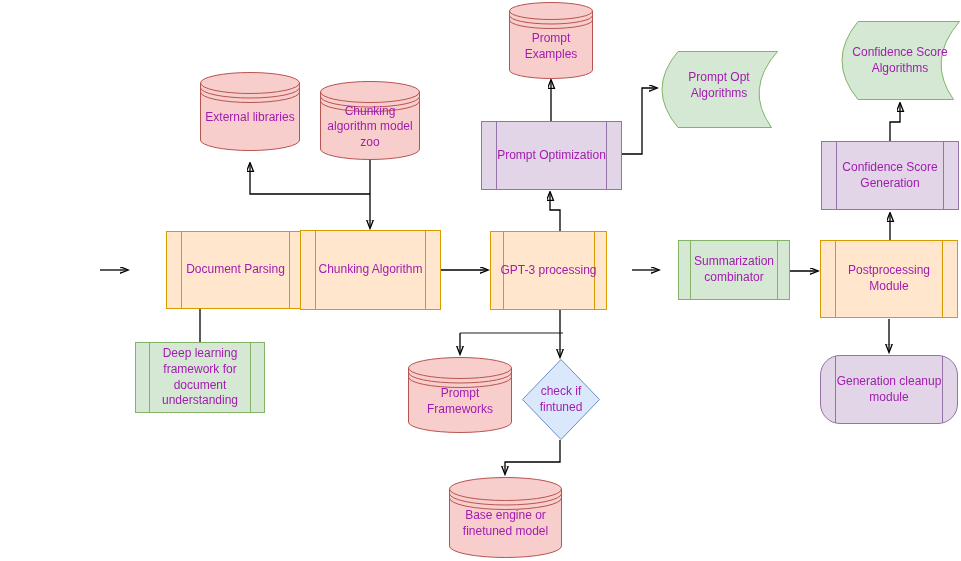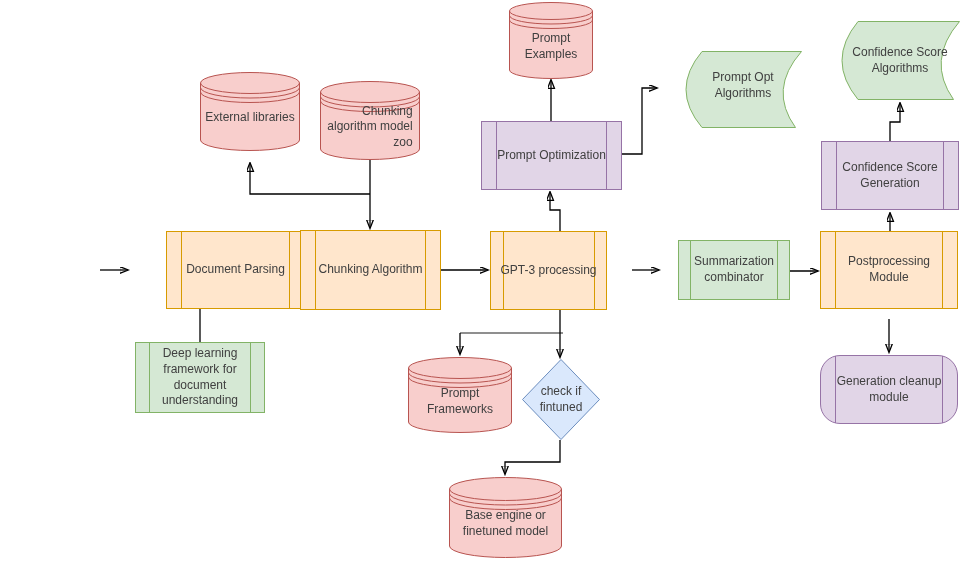--- a/index.html
+++ b/index.html
@@ -6,21 +6,21 @@
   .canvas{
     position:relative;width:961px;height:561px;background:#ffffff;overflow:hidden;
     font-family:"Liberation Sans",sans-serif;
   }
   .edges{position:absolute;left:0;top:0;pointer-events:none;z-index:0;}
   .edges path{fill:none;stroke:#000;stroke-width:1.3;}
   .edges path.alt{stroke:#8f8f8f;stroke-width:2;}
   .node{
     position:absolute;display:flex;align-items:center;justify-content:center;
     box-sizing:border-box;text-align:center;font-size:12px;line-height:1.3;
-    color:#404040;z-index:1;
+    color:#a21caf;z-index:1;
   }
   .node.process,.node.rect{background:var(--fill);border:1px solid var(--stroke);}
   .node.process::before,.node.process::after{
     content:"";position:absolute;top:0;bottom:0;width:1px;background:var(--stroke);
   }
   .node.process::before{left:10%;}
   .node.process::after{right:10%;}
   .shape-svg{position:absolute;left:0;top:0;overflow:visible;}
   .label{position:relative;z-index:2;white-space:pre-line;padding:0 3px;}
   .node.cylinder .label{padding-top:13px;}
@@ -67,36 +67,36 @@
 
   <div class="node process" style="left: 490px; top: 231px; width: 117px; height: 79px; --fill: #ffe6cc; --stroke: #d79b00;">
     <span class="label">GPT-3 processing</span>
   </div>
 
   <div class="node process" style="left: 678px; top: 240px; width: 112px; height: 60px; --fill: #d5e8d4; --stroke: #82b366;">
     <span class="label">Summarization
 combinator</span>
   </div>
 
-  <div class="node process" style="left: 820px; top: 231px; width: 138px; height: 78px; --fill: #ffe6cc; --stroke: #d79b00;">
+  <div class="node process" style="left: 820px; top: 240px; width: 138px; height: 78px; --fill: #ffe6cc; --stroke: #d79b00;">
     <span class="label">Postprocessing
 Module</span>
   </div>
 
   <div class="node cylinder" style="left: 200px; top: 72px; width: 100px; height: 79px; --fill: #f8cecc; --stroke: #b85450;">
       <svg width="100" height="79" viewBox="0 0 100 79" class="shape-svg">
         <path d="M0.5,11 A49.5,10.5 0 0 1 99.5,11 L99.5,68 A49.5,10.5 0 0 1 0.5,68 Z" style="fill:var(--fill);stroke:var(--stroke);stroke-width:1;"></path>
         <path d="M0.5,11 A49.5,10.5 0 0 0 99.5,11" style="fill:none;stroke:var(--stroke);stroke-width:1;"></path>
         <path d="M0.5,15.5 A49.5,10.5 0 0 0 99.5,15.5" style="fill:none;stroke:var(--stroke);stroke-width:1;"></path>
         <path d="M0.5,20 A49.5,10.5 0 0 0 99.5,20" style="fill:none;stroke:var(--stroke);stroke-width:1;"></path>
       </svg>
     <span class="label">External libraries</span>
   </div>
 
-  <div class="node cylinder" style="left: 320px; top: 81px; width: 100px; height: 79px; text-align: right; --fill: #f8cecc; --stroke: #b85450;">
+  <div class="node cylinder" style="left: 320px; top: 81px; width: 100px; height: 79px; --fill: #f8cecc; --stroke: #b85450;">
       <svg width="100" height="79" viewBox="0 0 100 79" class="shape-svg">
         <path d="M0.5,11 A49.5,10.5 0 0 1 99.5,11 L99.5,68 A49.5,10.5 0 0 1 0.5,68 Z" style="fill:var(--fill);stroke:var(--stroke);stroke-width:1;"></path>
         <path d="M0.5,11 A49.5,10.5 0 0 0 99.5,11" style="fill:none;stroke:var(--stroke);stroke-width:1;"></path>
         <path d="M0.5,15.5 A49.5,10.5 0 0 0 99.5,15.5" style="fill:none;stroke:var(--stroke);stroke-width:1;"></path>
         <path d="M0.5,20 A49.5,10.5 0 0 0 99.5,20" style="fill:none;stroke:var(--stroke);stroke-width:1;"></path>
       </svg>
     <span class="label">Chunking
 algorithm model
 zoo</span>
   </div>
@@ -109,21 +109,21 @@
         <path d="M0.5,18 A41.5,8.5 0 0 0 83.5,18" style="fill:none;stroke:var(--stroke);stroke-width:1;"></path>
       </svg>
     <span class="label">Prompt
 Examples</span>
   </div>
 
   <div class="node process" style="left: 481px; top: 121px; width: 141px; height: 69px; --fill: #e1d5e7; --stroke: #9673a6;">
     <span class="label">Prompt Optimization</span>
   </div>
 
-  <div class="node stored" style="left: 684px; top: 51px; width: 118px; height: 70px; --fill: #d5e8d4; --stroke: #82b366;">
+  <div class="node stored" style="left: 660px; top: 51px; width: 118px; height: 70px; --fill: #d5e8d4; --stroke: #82b366;">
       <svg width="118" height="77" viewBox="0 0 118 77" class="shape-svg">
         <path d="M18,0.5 L117.5,0.5 Q84,38.5 111.5,76.5 L18,76.5 Q-14,38.5 18,0.5 Z" style="fill:var(--fill);stroke:var(--stroke);stroke-width:1;"></path>
       </svg>
     <span class="label">Prompt Opt
 Algorithms</span>
   </div>
 
   <div class="node stored" style="left: 840px; top: 21px; width: 120px; height: 79px; --fill: #d5e8d4; --stroke: #82b366;">
       <svg width="120" height="79" viewBox="0 0 120 79" class="shape-svg">
         <path d="M18,0.5 L119.5,0.5 Q86,39.5 113.5,78.5 L18,78.5 Q-14,39.5 18,0.5 Z" style="fill:var(--fill);stroke:var(--stroke);stroke-width:1;"></path>

